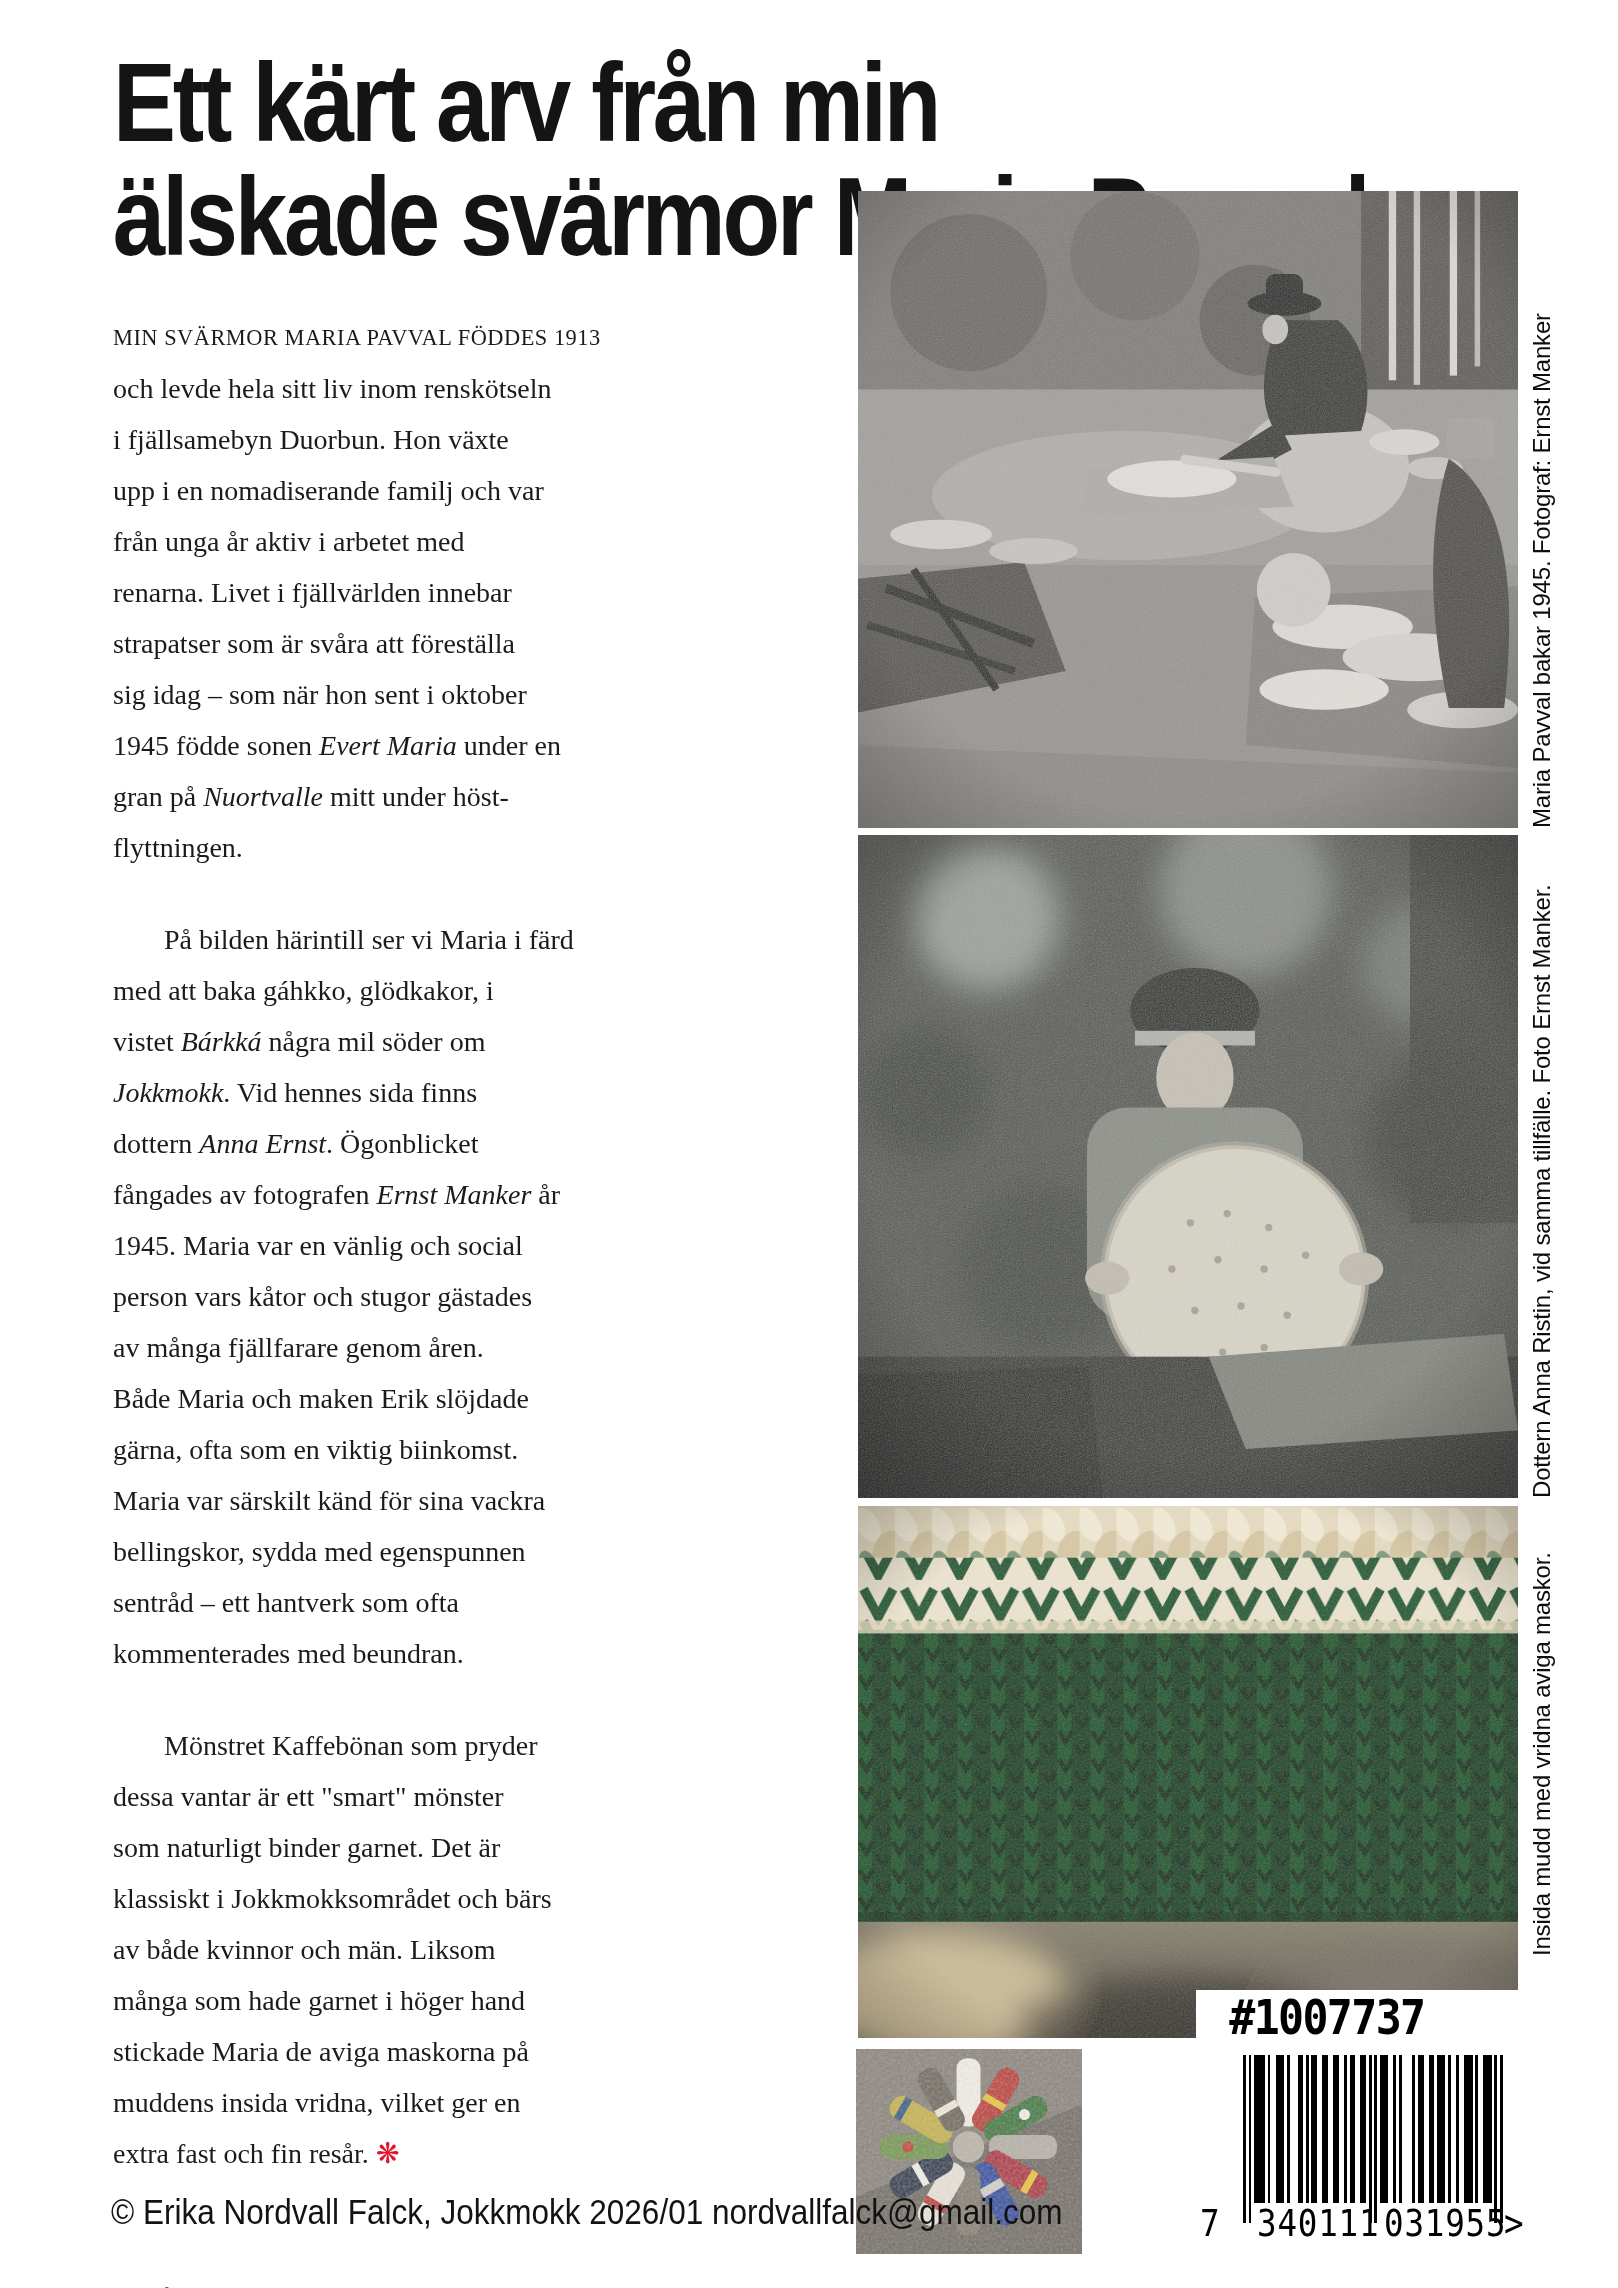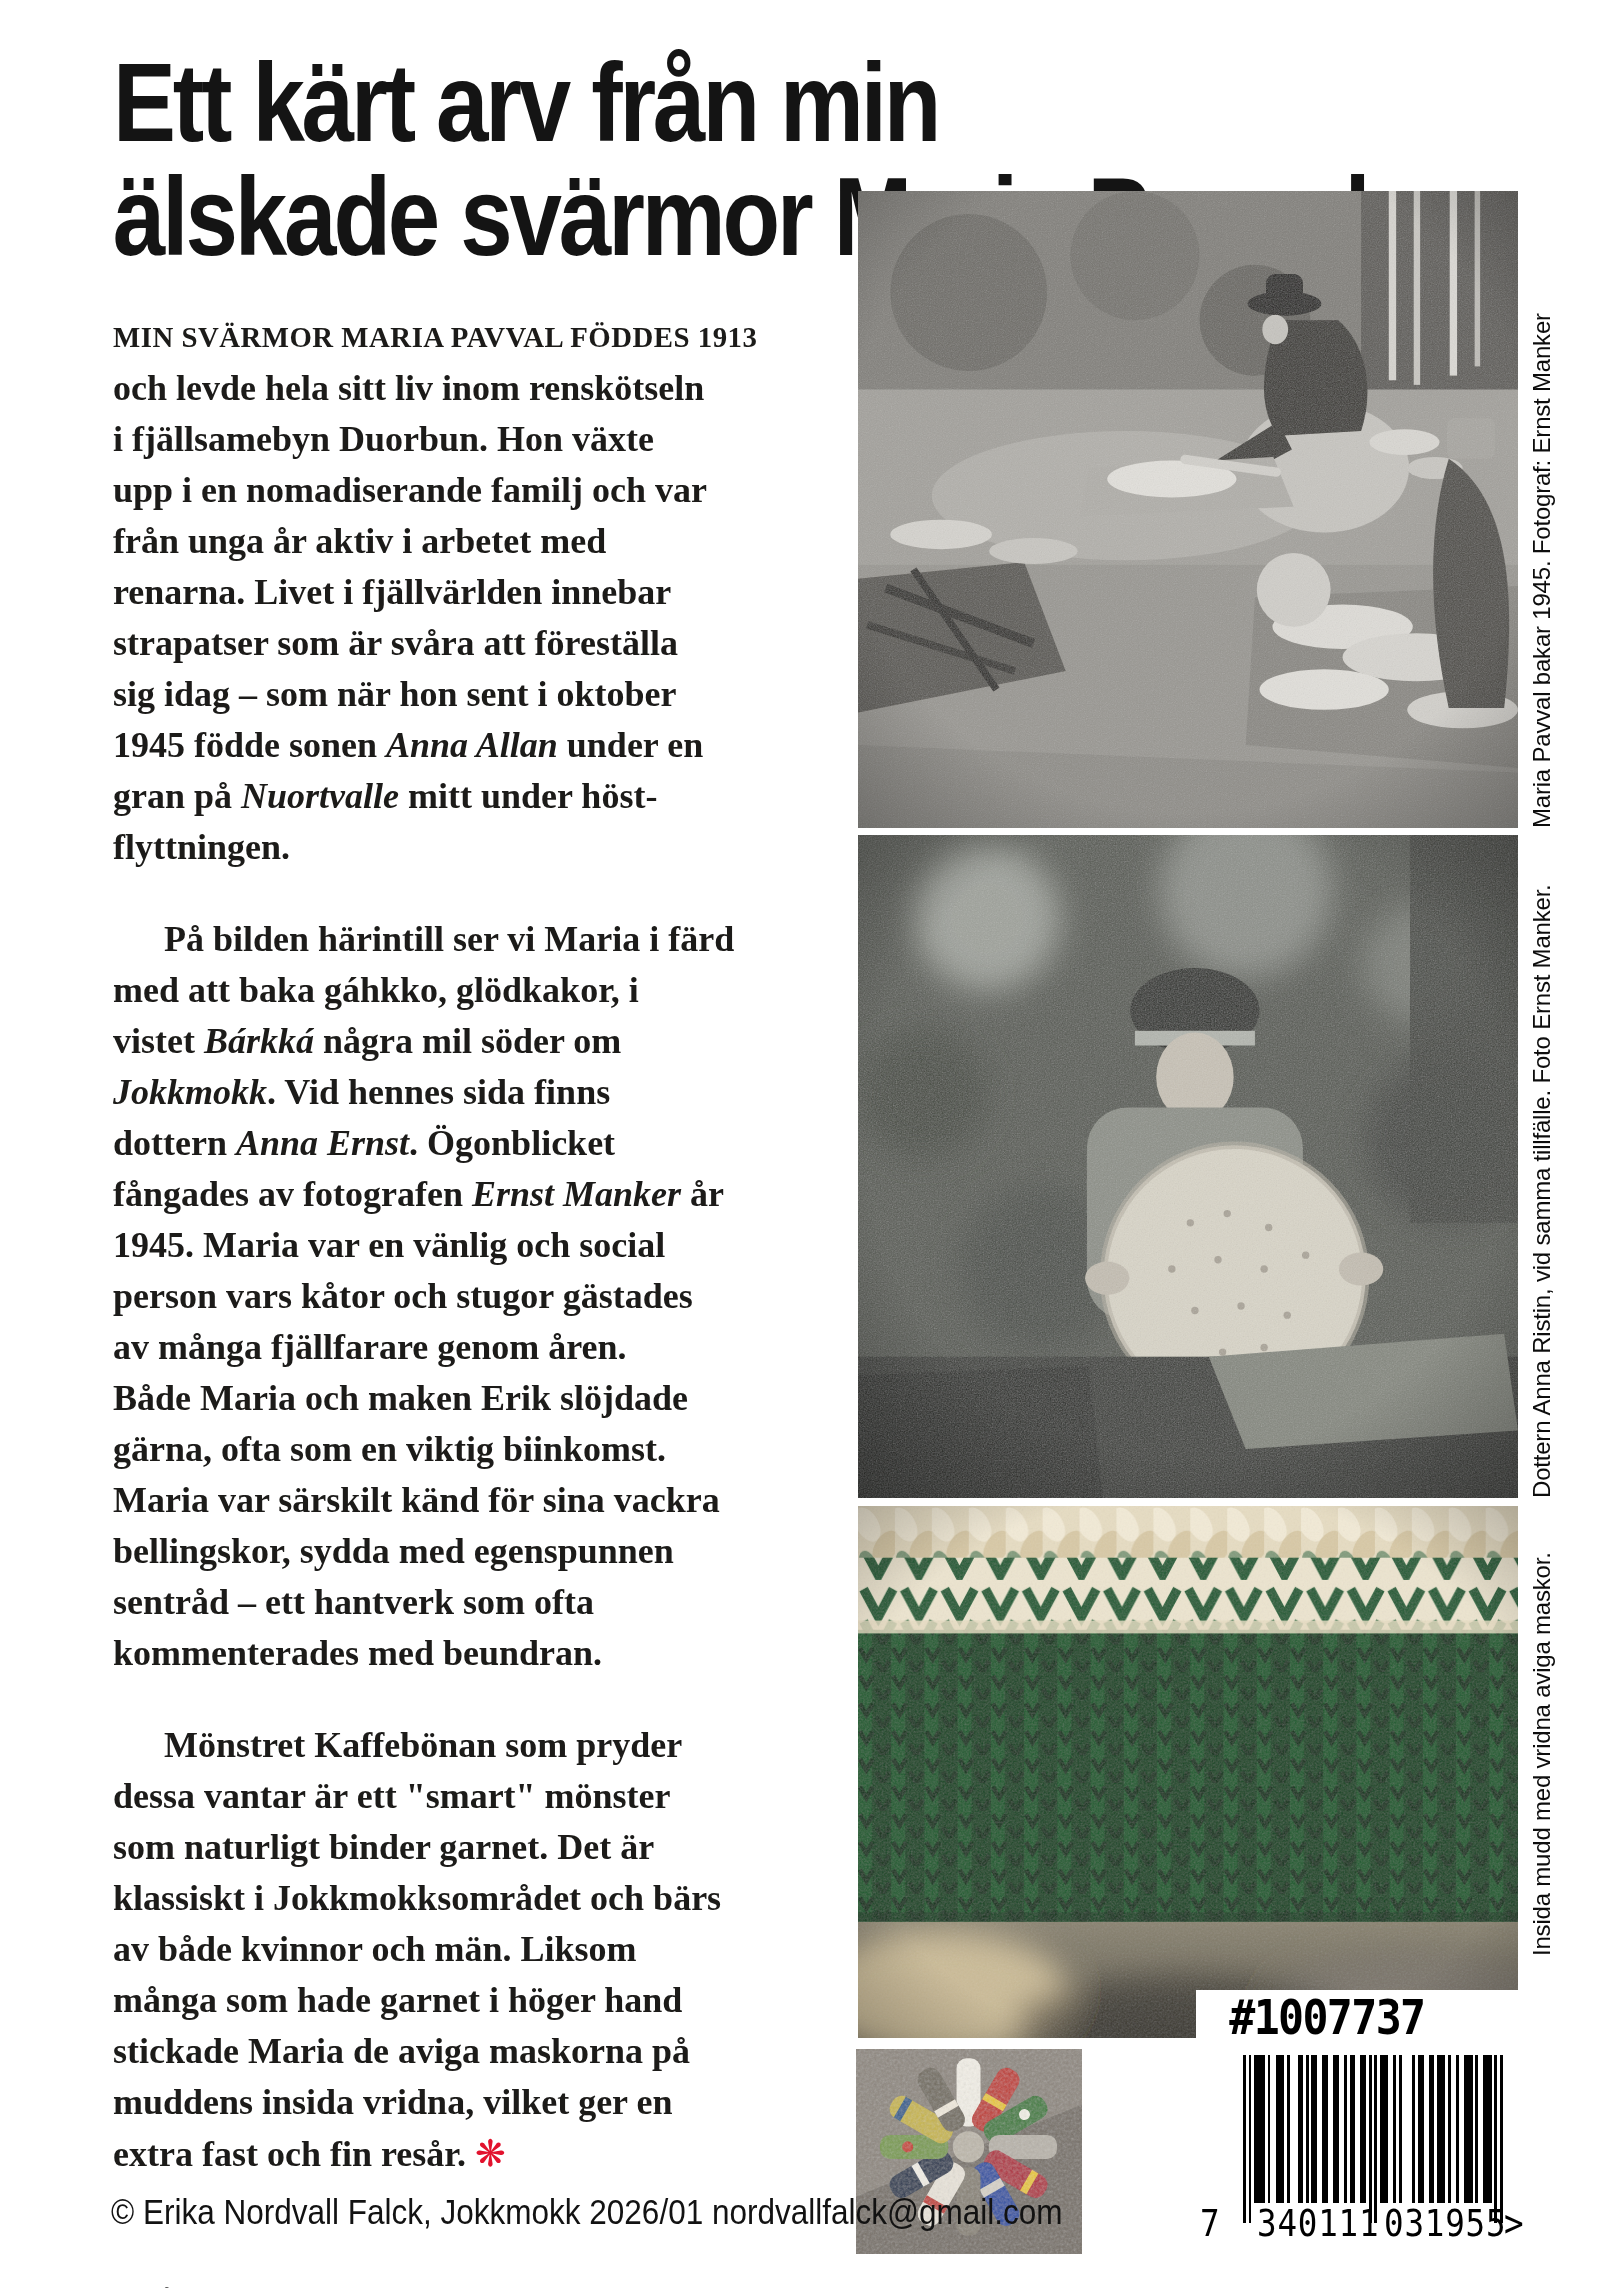--- a/index.html
+++ b/index.html
@@ -7,21 +7,21 @@
        font-family:"Liberation Serif", serif;color:#1c1b19;}
   .abs{position:absolute;}
 
   
   .title{left:113px;top:46px;font-family:"Liberation Sans",sans-serif;
          font-weight:bold;font-size:111px;line-height:114px;letter-spacing:-3.7px;
          color:#141414;white-space:pre-line;transform:scaleX(0.85);
          transform-origin:left top;width:1754px;}
 
   
-  .bodycol{left:113px;top:310px;width:746px;font-size:36px;line-height:51px;font-weight:bold;}
+  .bodycol{left:113px;top:310px;width:746px;font-size:28px;line-height:51px;}
   .bodycol p{margin:0;white-space:pre-line;}
   .bodycol p.ind{text-indent:51px;margin-top:41px;}
   .sc{font-size:0.8em;letter-spacing:0.5px;}
   .flower{color:#e2122d;font-family:"DejaVu Sans",sans-serif;font-size:1.02em;}
 
   
   .photo{overflow:hidden;background:#777;}
   .photo svg{display:block;width:100%;height:100%;}
   .ph1{left:858px;top:191px;width:660px;height:637px;}
   .ph2{left:858px;top:835px;width:660px;height:663px;}
@@ -64,21 +64,21 @@
 
 <div class="abs bodycol">
   <p><span class="sc">MIN SVÄRMOR MARIA PAVVAL FÖDDES 1913</span>
 och levde hela sitt liv inom renskötseln
 i fjällsamebyn Duorbun. Hon växte
 upp i en nomadiserande familj och var
 från unga år aktiv i arbetet med
 renarna. Livet i fjällvärlden innebar
 strapatser som är svåra att föreställa
 sig idag – som när hon sent i oktober
-1945 födde sonen <i>Anna Allan</i> under en
+1945 födde sonen <i>Evert Maria</i> under en
 gran på <i>Nuortvalle</i> mitt under höst-
 flyttningen.</p>
   <p class="ind">På bilden härintill ser vi Maria i färd
 med att baka gáhkko, glödkakor, i
 vistet <i>Bárkká</i> några mil söder om
 <i>Jokkmokk</i>. Vid hennes sida finns
 dottern <i>Anna Ernst</i>. Ögonblicket
 fångades av fotografen <i>Ernst Manker</i> år
 1945. Maria var en vänlig och social
 person vars kåtor och stugor gästades

